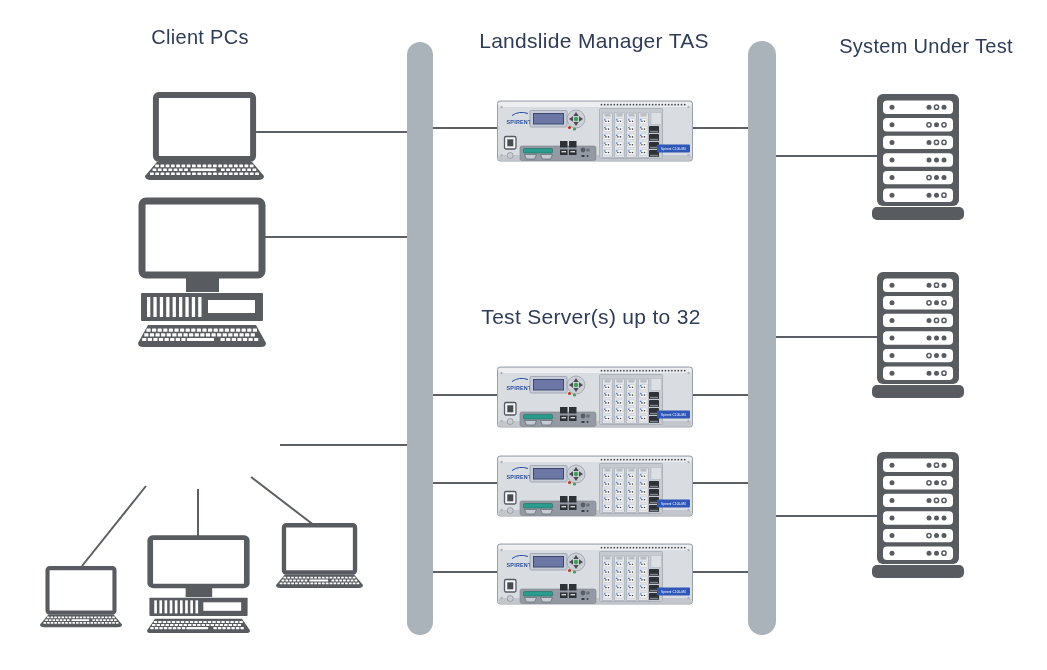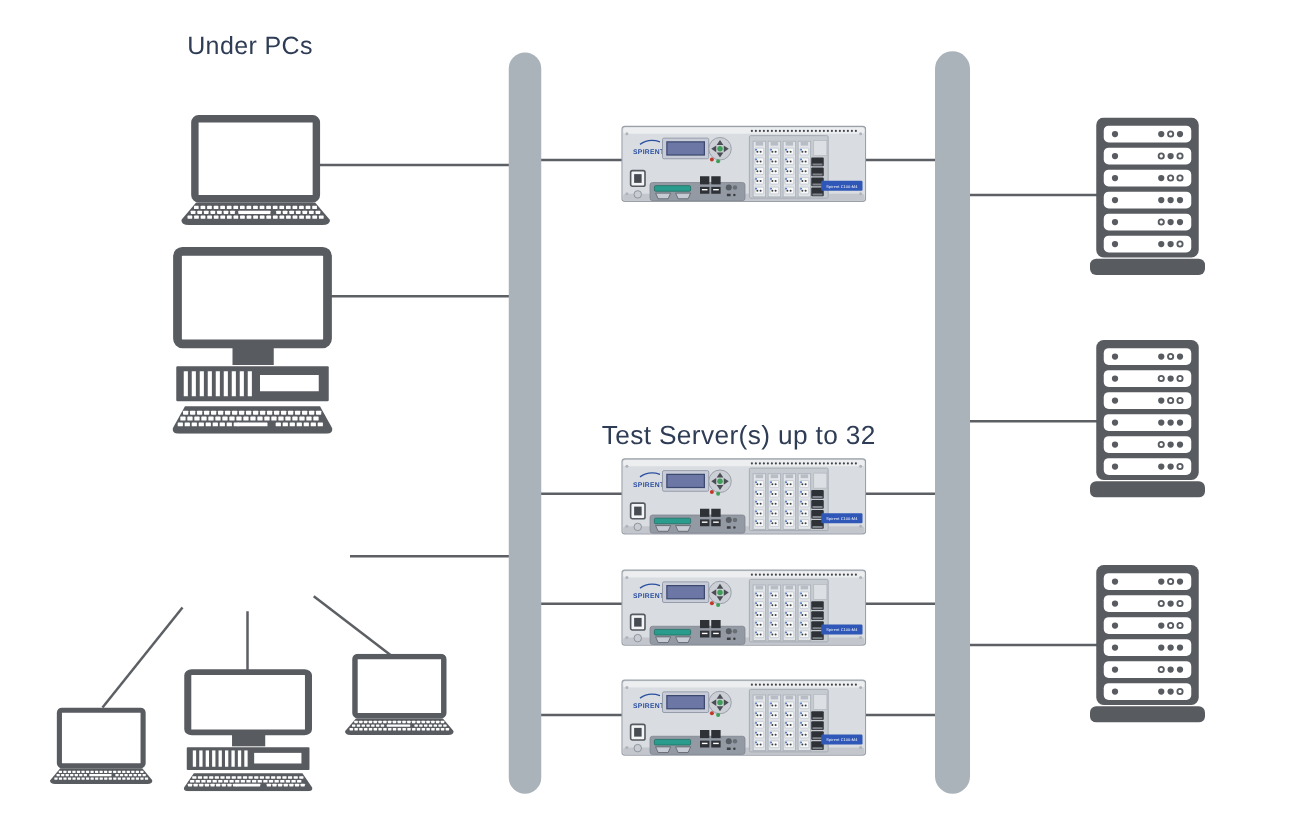--- a/index.html
+++ b/index.html
@@ -58,22 +58,24 @@
     <line x1="775" y1="337" x2="880" y2="337"></line>
     <line x1="775" y1="516" x2="880" y2="516"></line>
     <line x1="146" y1="486" x2="82" y2="566"></line>
     <line x1="198" y1="489" x2="198" y2="538"></line>
     <line x1="251" y1="477" x2="315" y2="526"></line>
   </svg>
 
   <div class="bus-bar" style="left:407px;top:42px;width:26px;height:593px;"></div>
   <div class="bus-bar" style="left:748px;top:41px;width:28px;height:594px;"></div>
 
-  <div class="heading" style="left:118px;top:26px;width:164px;font-size:20px;">Under PCs</div>
-  <div class="heading" style="left:463px;top:305px;width:256px;font-size:21px;margin-top:32px;">Test Server(s) up to 32</div>
+  <div class="heading" style="left:118px;top:26px;width:164px;font-size:20px;">Client PCs</div>
+  <div class="heading" style="left:452px;top:29px;width:284px;font-size:21px;">Landslide Manager TAS</div>
+  <div class="heading" style="left:806px;top:35px;width:240px;font-size:20px;">System Under Test</div>
+  <div class="heading" style="left:463px;top:305px;width:256px;font-size:21px;">Test Server(s) up to 32</div>
 
   <div class="icon" style="left:145px;top:92px;width:119px;height:92px;">
   <svg viewBox="0 0 120 92" preserveAspectRatio="none">
     <rect x="11" y="3" width="98" height="64" rx="3" fill="#ffffff" stroke="#585b60" stroke-width="6"></rect>
     <path d="M12 70 H108 L120 84 Q120 88 114 88 H6 Q0 88 0 84 Z" fill="#585b60"></path>
     <g class="gen-laptop-keys">
           <rect x="10.266666666666671" y="72.6" width="3.8" height="2.6" rx="0.5" fill="#ffffff"></rect>
           <rect x="15.56666666666667" y="72.6" width="3.8" height="2.6" rx="0.5" fill="#ffffff"></rect>
           <rect x="20.86666666666667" y="72.6" width="3.8" height="2.6" rx="0.5" fill="#ffffff"></rect>
           <rect x="26.16666666666667" y="72.6" width="3.8" height="2.6" rx="0.5" fill="#ffffff"></rect>

